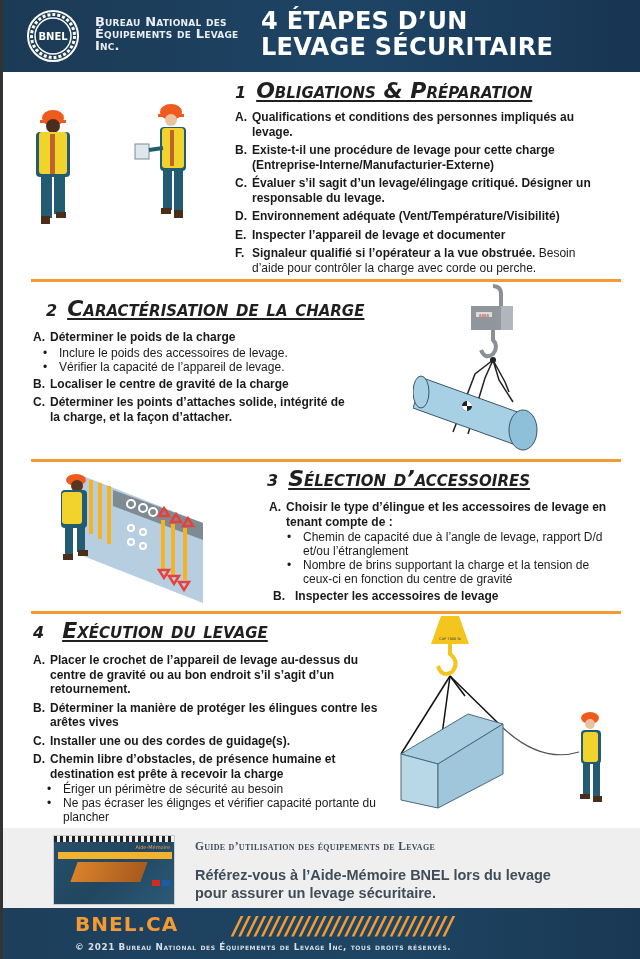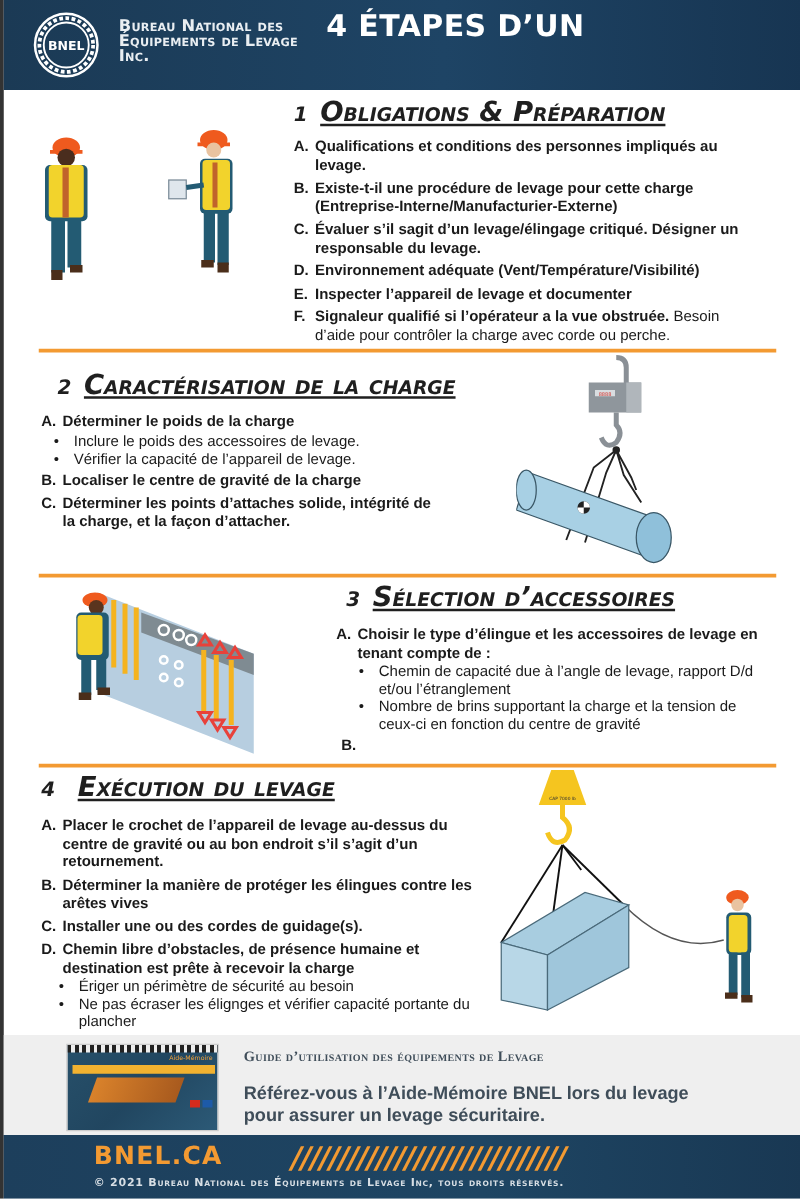--- a/index.html
+++ b/index.html
@@ -68,20 +68,21 @@
       <text x="29" y="33" text-anchor="middle" font-family="DejaVu Sans, sans-serif" font-weight="bold" font-size="10" fill="#fff">BNEL</text>
     </svg>
   </div>
   <div class="org">
     <div>Bureau National des</div>
     <div>Équipements de Levage</div>
     <div>Inc.</div>
   </div>
   <div class="title">
     <div>4 ÉTAPES D’UN</div>
+    <div>LEVAGE SÉCURITAIRE</div>
   </div>
 
   <div class="sec-head" style="left:232px; top:78px;">
     <span class="num">1</span><span class="txt">Obligations &amp; Préparation</span>
   </div>
   <div style="position:absolute; left:20px; top:100px; width:180px; height:140px;">
     <svg width="180" height="140" viewBox="0 0 180 140">
 
       <ellipse cx="30" cy="18" rx="11" ry="8" fill="#ef5a1e"></ellipse>
       <rect x="17" y="20" width="26" height="3" fill="#ef5a1e"></rect>
@@ -216,40 +217,41 @@
       <ellipse cx="23" cy="12" rx="10" ry="6" fill="#ef5a1e"></ellipse>
       <circle cx="24" cy="18" r="6" fill="#5a341e"></circle>
       <rect x="8" y="22" width="26" height="38" rx="4" fill="#235b73"></rect>
       <rect x="9" y="24" width="20" height="32" rx="3" fill="#f2d32c"></rect>
       <rect x="12" y="58" width="8" height="30" fill="#235b73"></rect>
       <rect x="24" y="58" width="8" height="26" fill="#235b73"></rect>
       <rect x="10" y="86" width="10" height="6" fill="#4b2e1a"></rect>
       <rect x="25" y="82" width="10" height="6" fill="#4b2e1a"></rect>
     </svg>
   </div>
-  <div class="sec-head" style="left:274px; top:466px;">
+  <div class="sec-head" style="left:264px; top:466px;">
     <span class="num">3</span><span class="txt">Sélection d’accessoires</span>
   </div>
   <div class="items" style="left:266px; top:500px; width:352px;">
     <div class="item" style="margin-bottom:0">
         <span class="lt">A.</span>
         <span>Choisir le type d’élingue et les accessoires de levage en tenant compte de :</span>
       </div>
     <ul class="bullets" style="margin-left:8px">
       <li>
           <span class="b">•</span>
           <span>Chemin de capacité due à l’angle de levage, rapport D/d et/ou l’étranglement</span>
         </li>
       <li>
           <span class="b">•</span>
           <span>Nombre de brins supportant la charge et la tension de ceux-ci en fonction du centre de gravité</span>
         </li>
     </ul>
     <div class="item" style="margin-left:4px">
         <span class="lt" style="width:22px">B.</span>
+        <span>Inspecter les accessoires de levage</span>
       </div>
   </div>
 
   <div class="divider" style="top:611px;"></div>
 
   <div class="sec-head" style="left:30px; top:618px;">
     <span class="num" style="margin-right:18px">4</span><span class="txt">Exécution du levage</span>
   </div>
   <div class="items" style="left:30px; top:653px; width:362px;">
     <div class="item">

